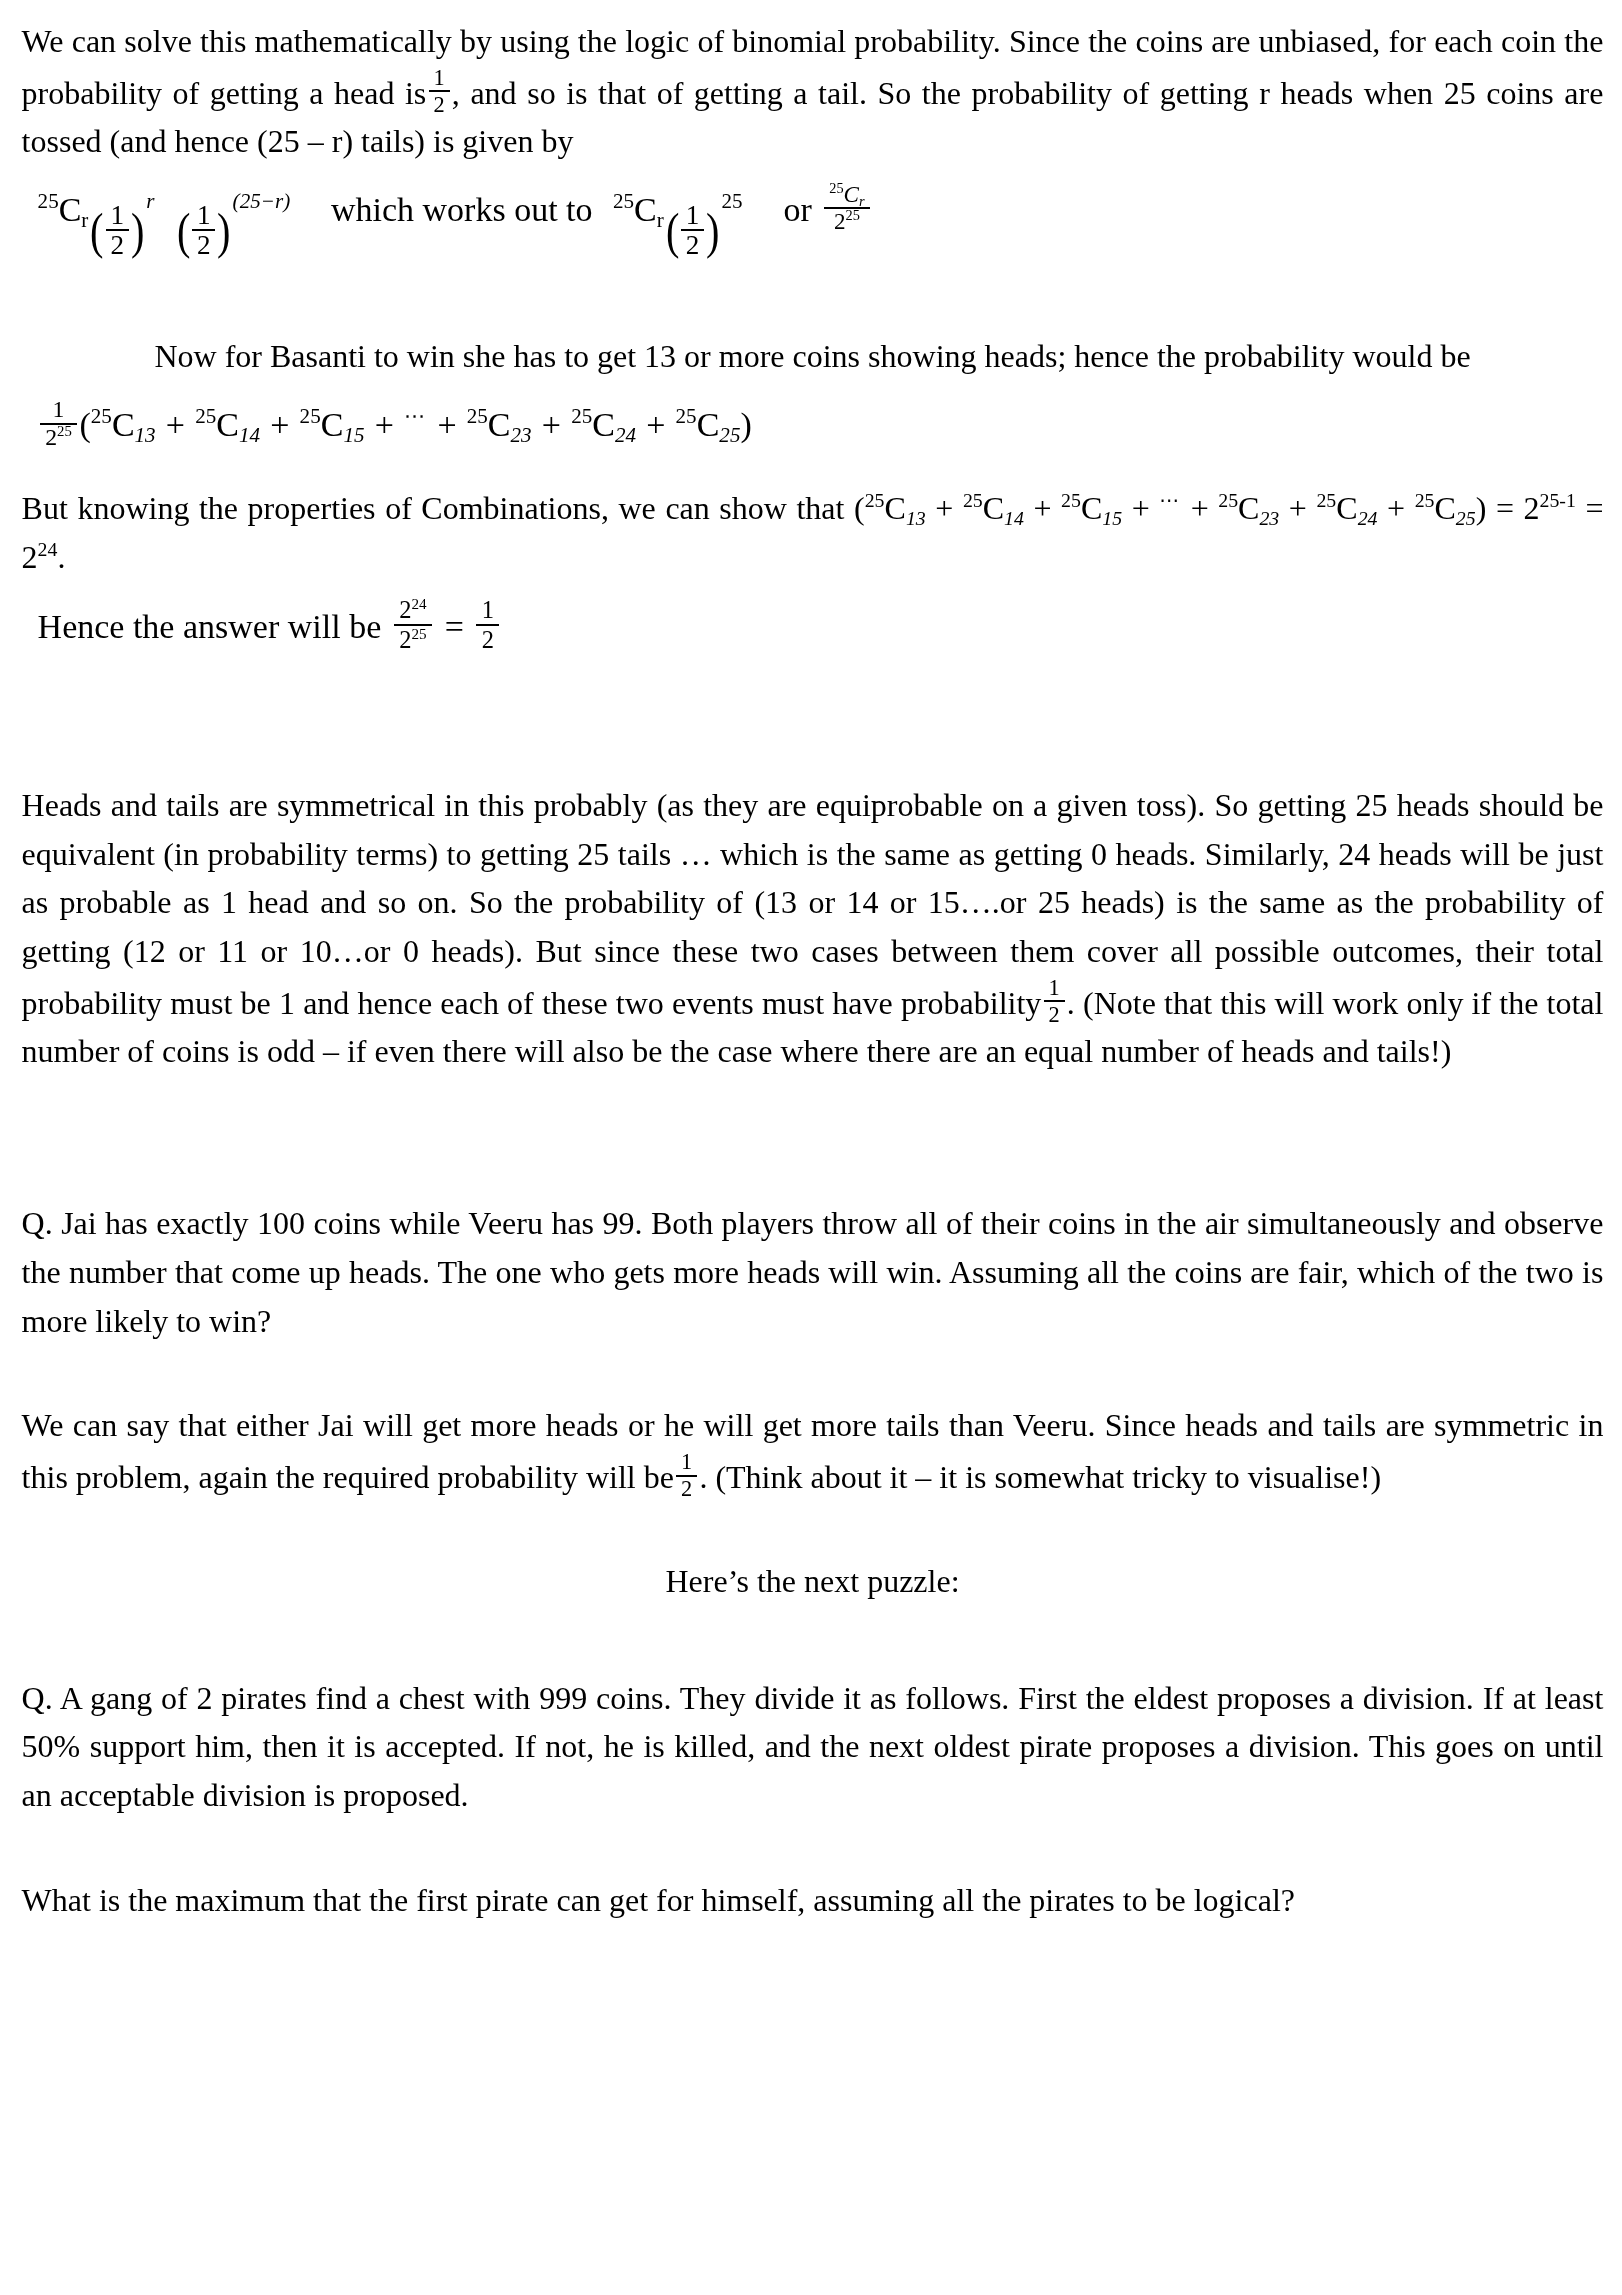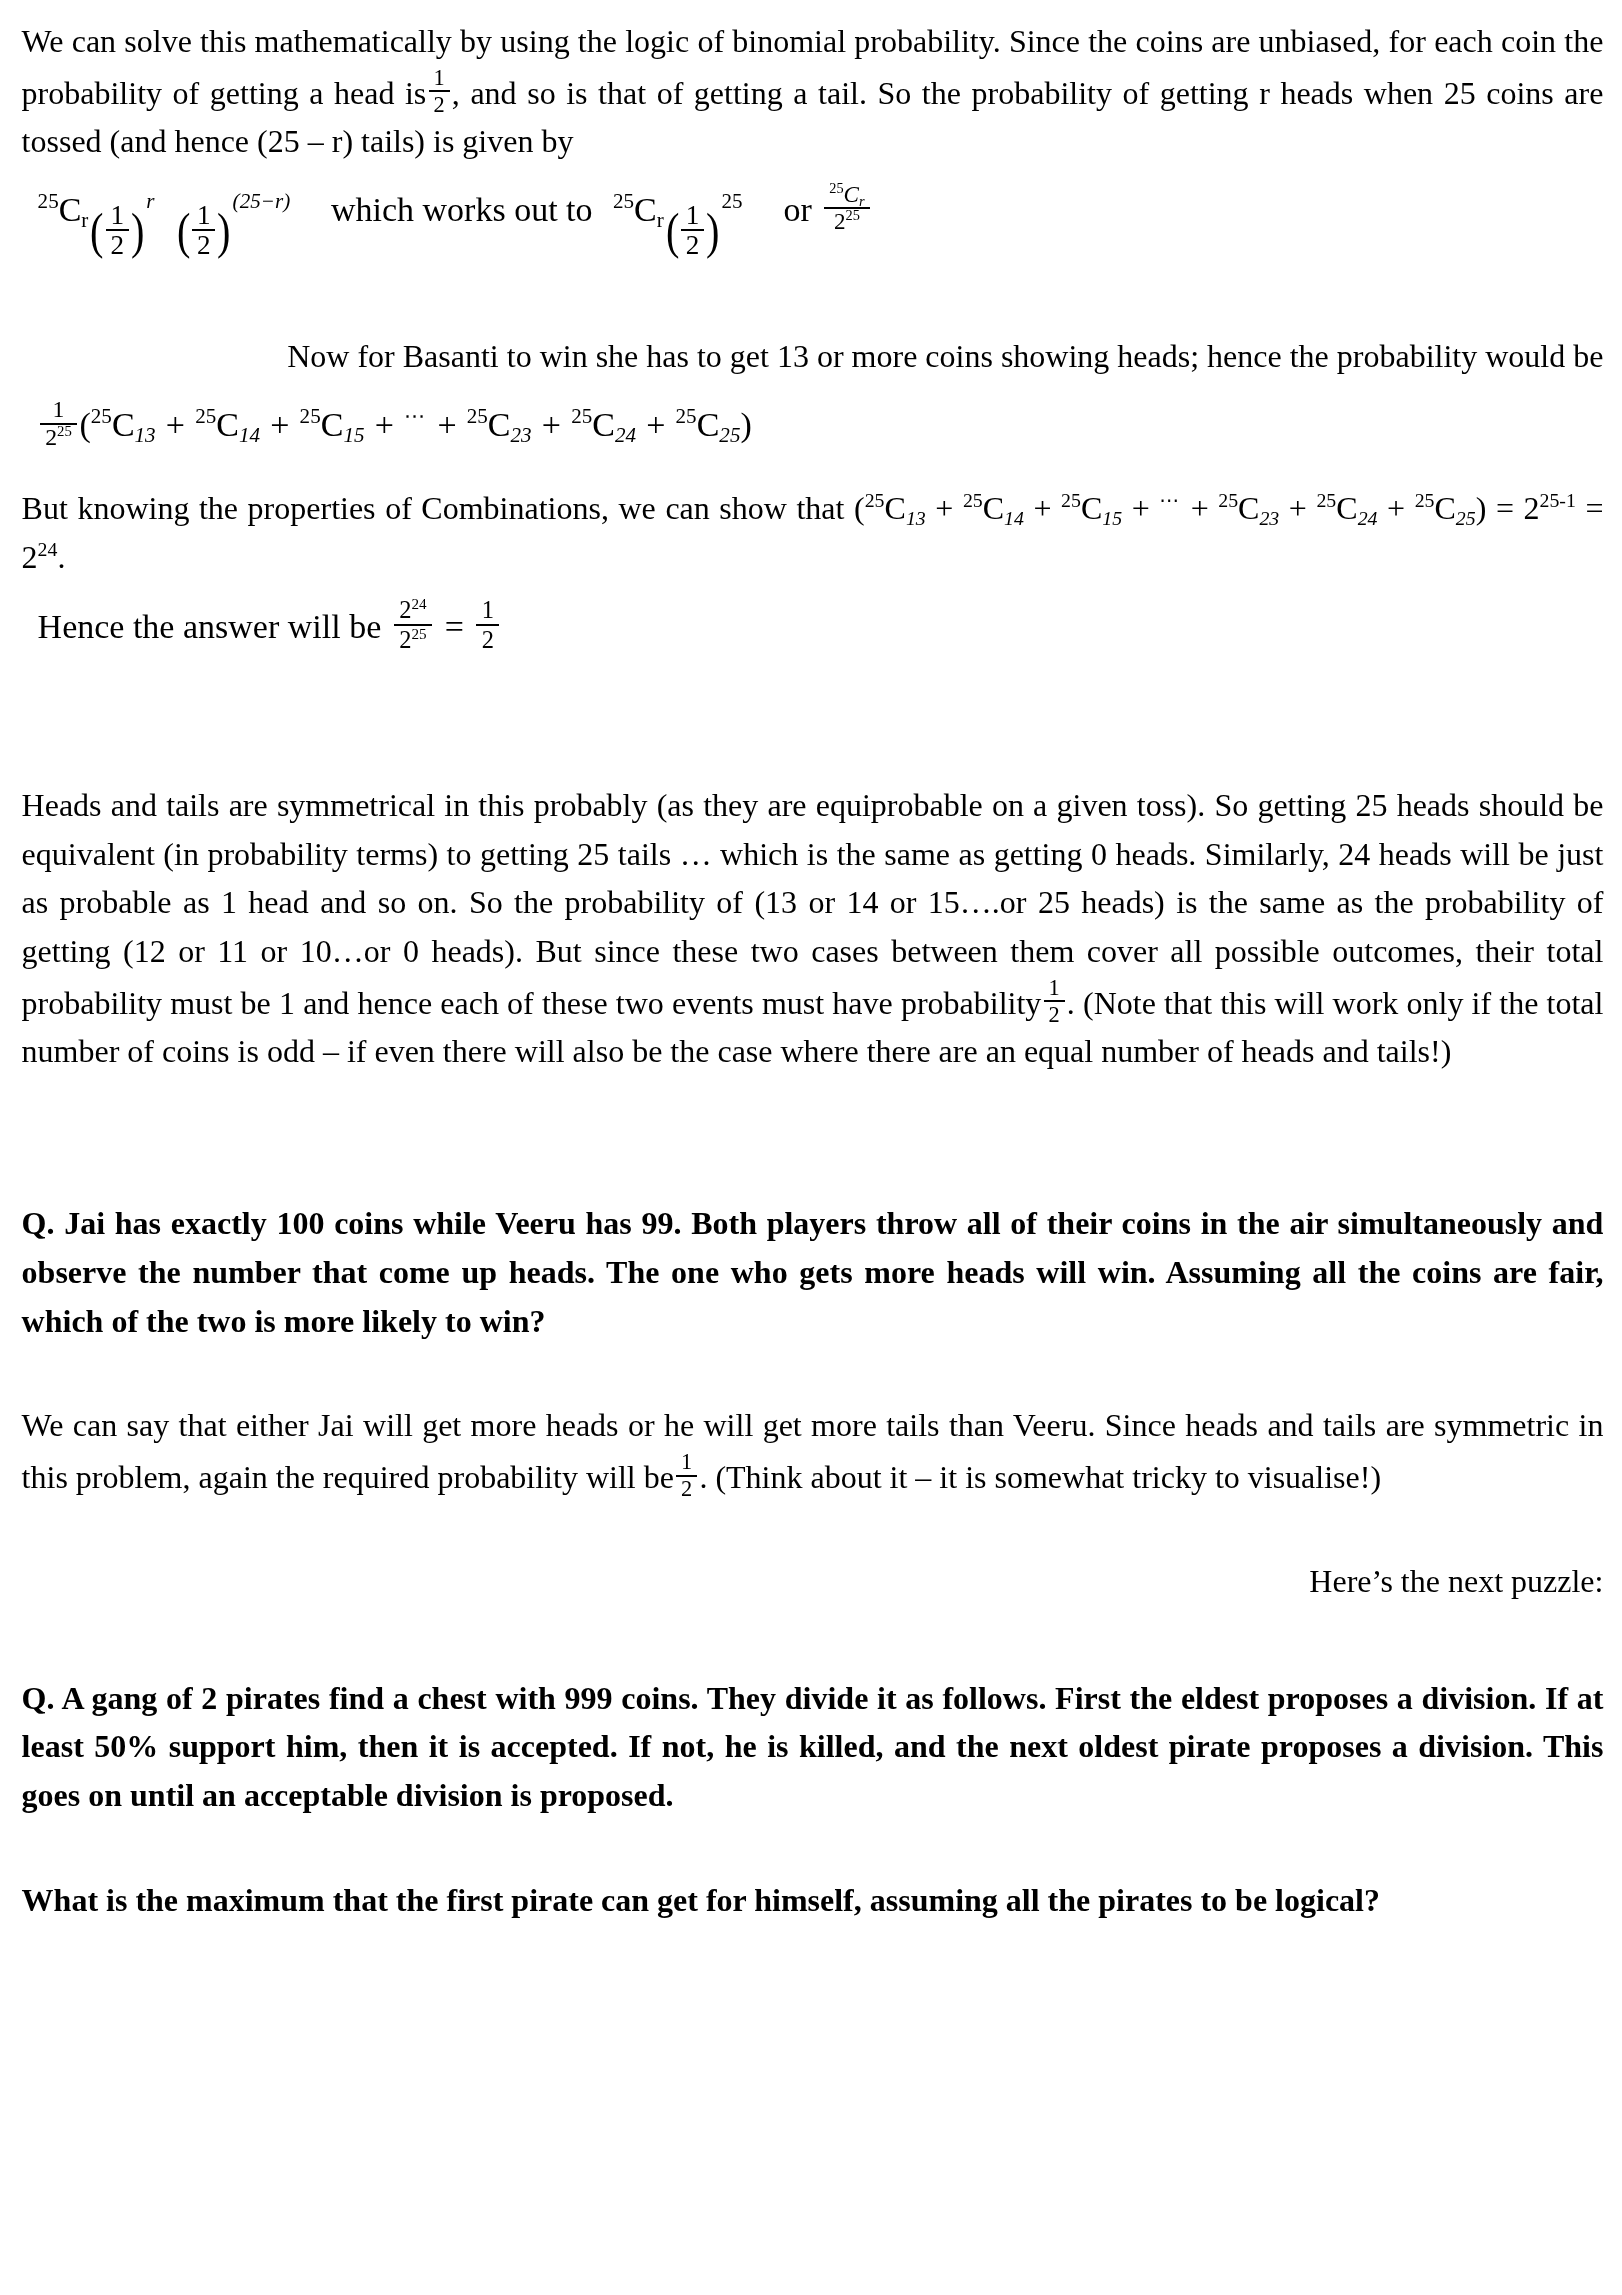--- a/index.html
+++ b/index.html
@@ -23,24 +23,24 @@
   }
   .para {
     font-size: 32px;
     line-height: 1.52;
     text-align: justify;
     text-justify: inter-word;
     margin: 0;
     padding: 0;
   }
   .para.bold {
-    font-weight: bold;
+    font-weight: normal;
   }
   .para.nojust {
-    text-align: right;
+    text-align: center;
   }
   .gap-sm { height: 17px; }
   .gap-lg { height: 56px; }
   .gap-xl { height: 68px; }
 
   
   .mathrow {
     font-size: 34px;
     line-height: 1.52;
     text-align: left;

